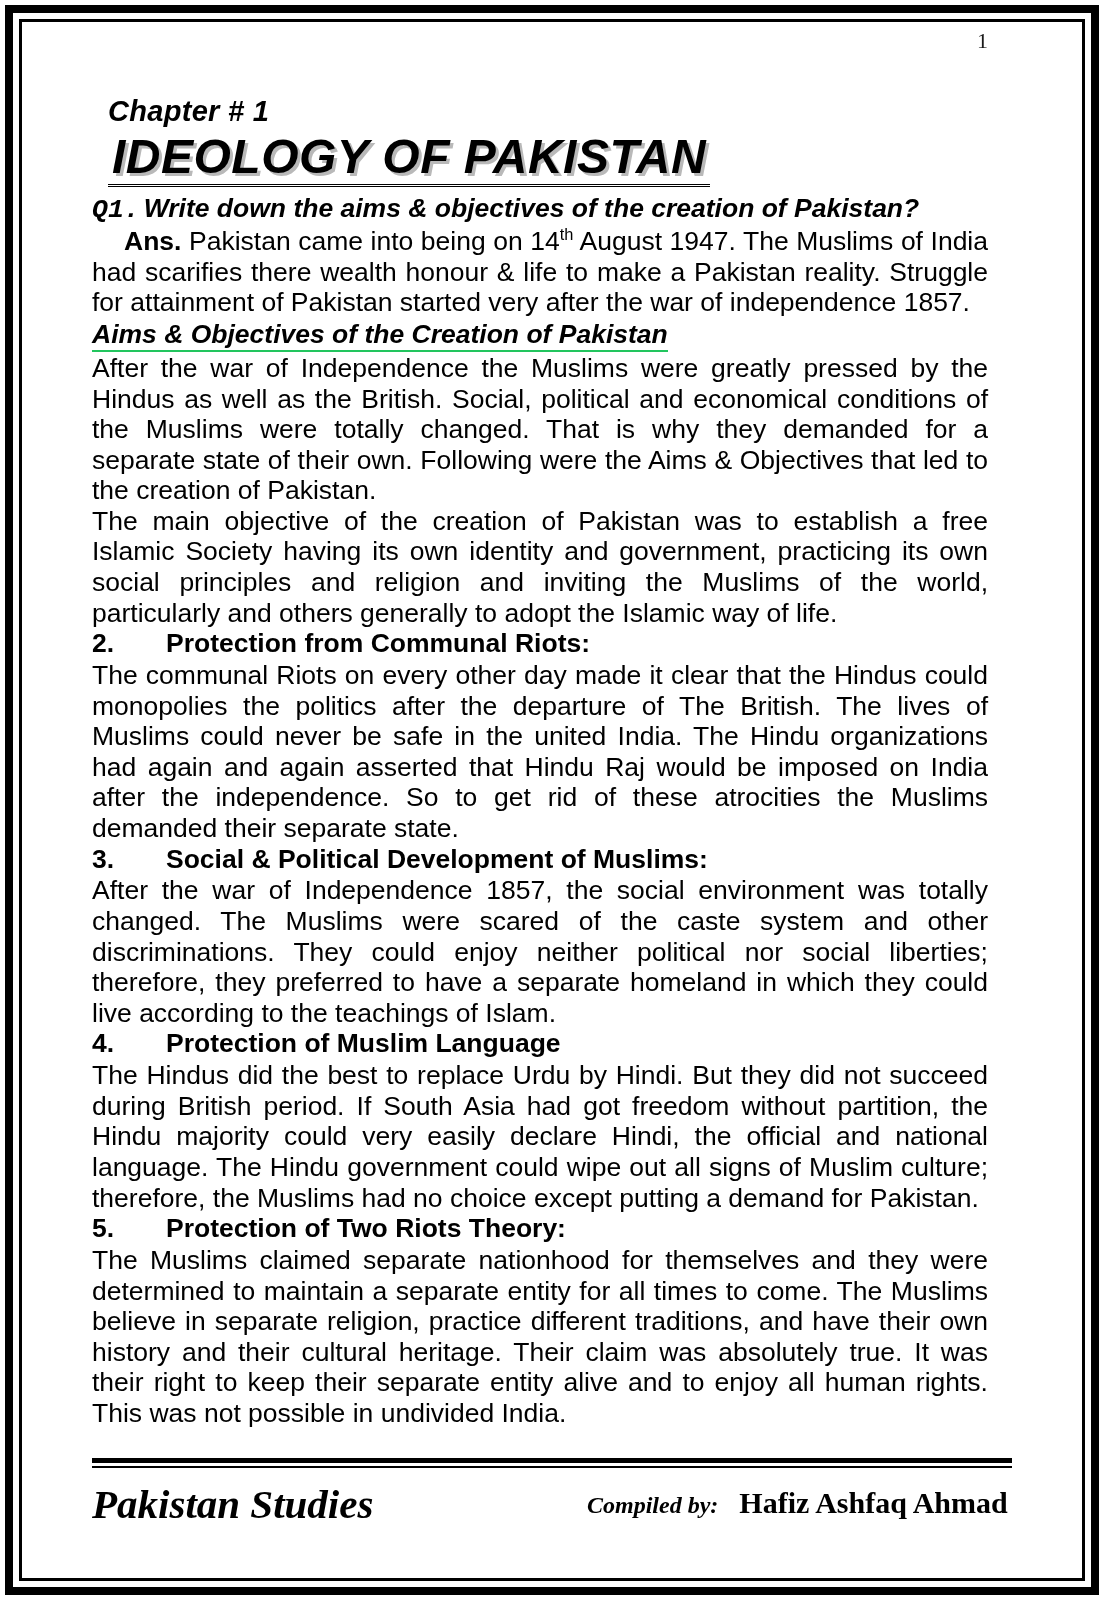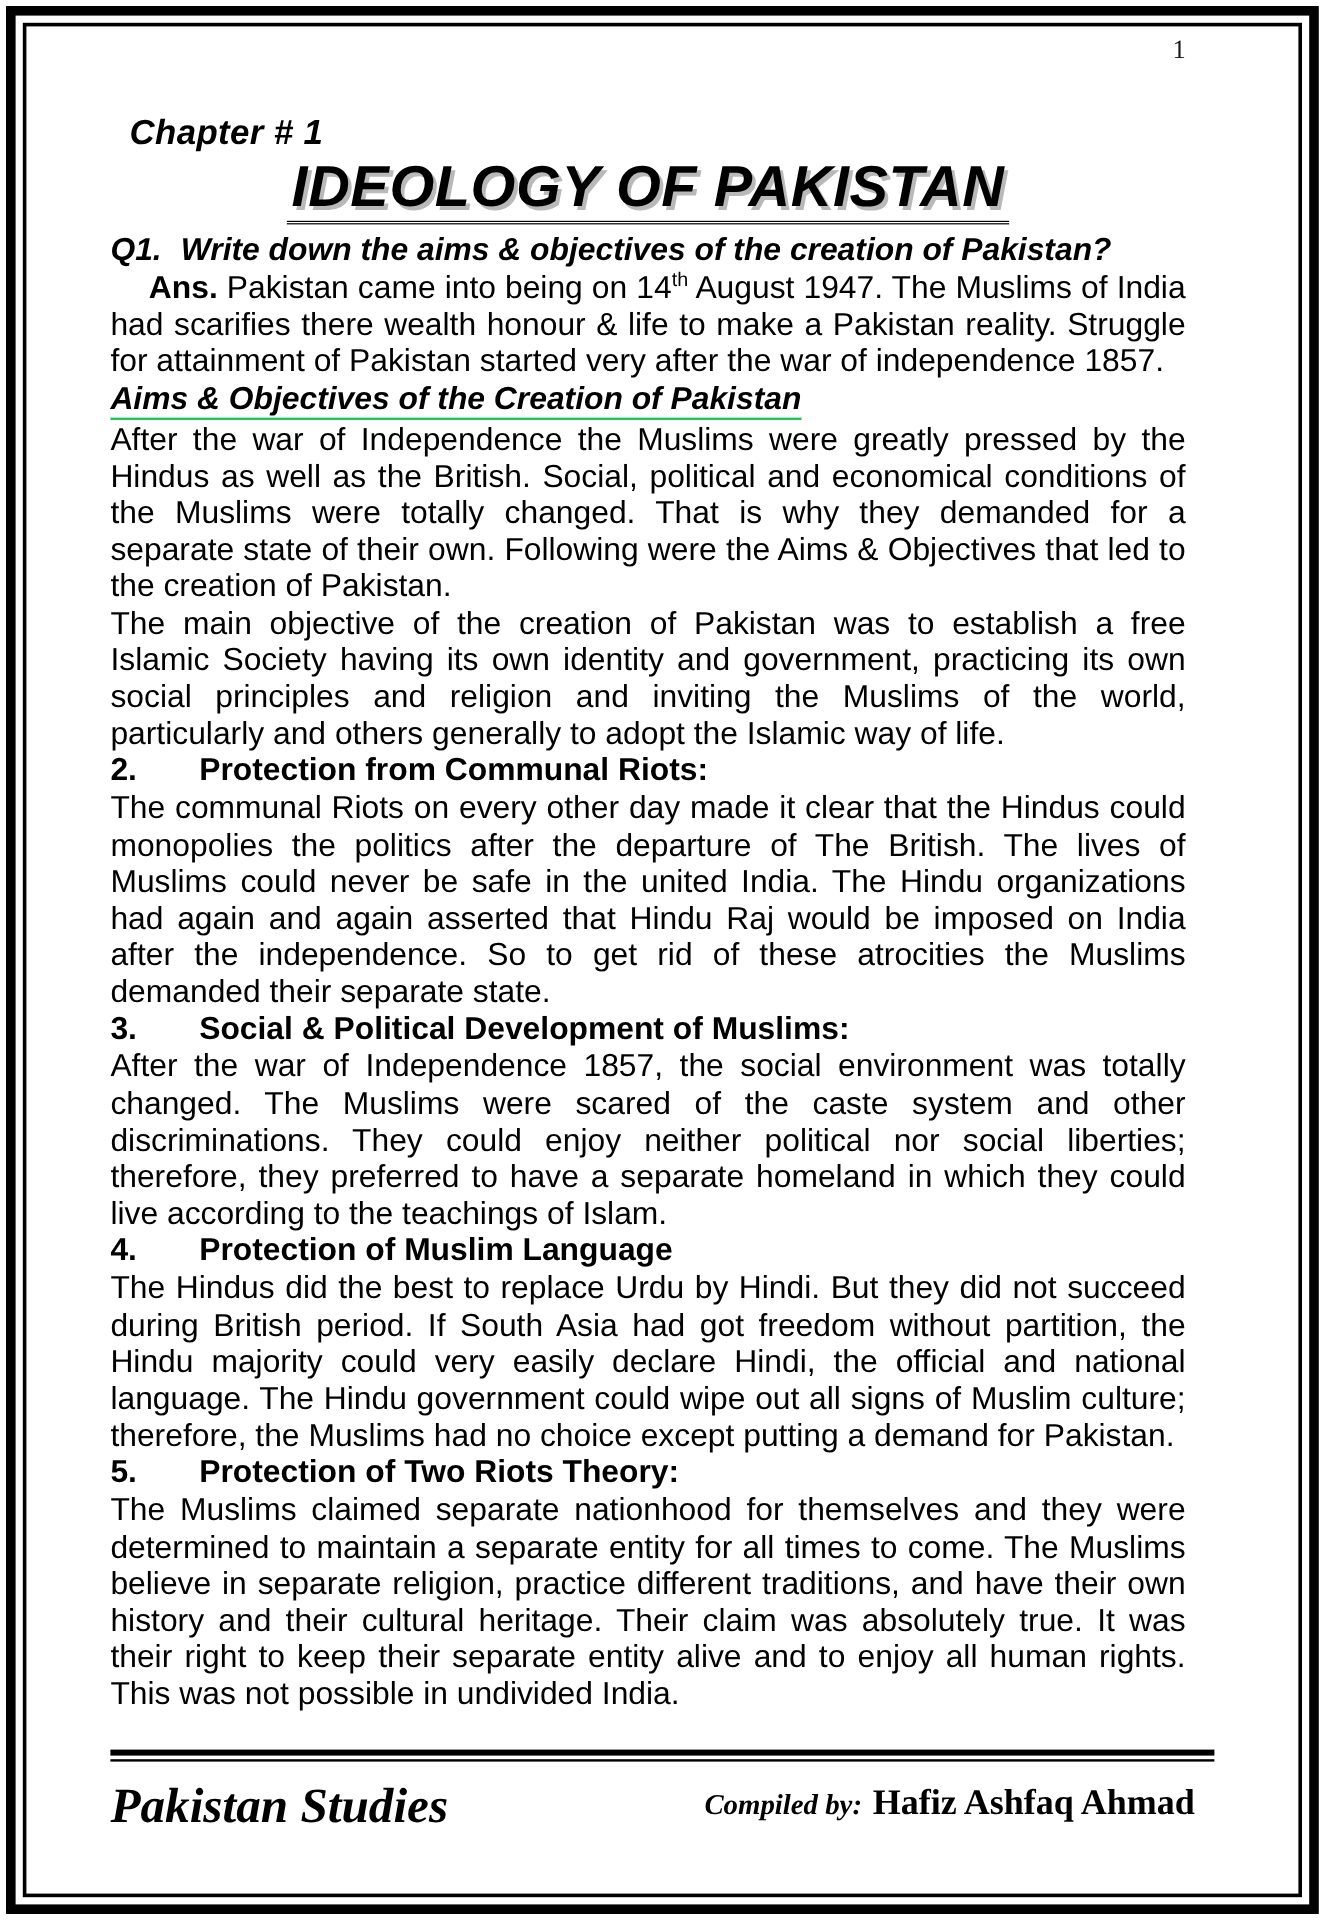--- a/index.html
+++ b/index.html
@@ -67,24 +67,24 @@
     font-family: "Liberation Sans", sans-serif;
     font-weight: bold;
     font-style: italic;
     font-size: 29px;
     letter-spacing: 0.3px;
     color: #000;
   }
 
   .doc-title-wrap {
     position: absolute;
-    left: 0;
+    left: 16px;
     top: 133px;
     width: 896px;
-    text-align: center;
+    text-align: left;
   }
   .doc-title {
     display: inline-block;
     font-family: "Liberation Sans", sans-serif;
     font-weight: bold;
     font-style: italic;
     font-size: 48px;
     line-height: 1.0;
     letter-spacing: 0.5px;
     color: #000;
@@ -106,21 +106,21 @@
   }
 
   .q-line {
     font-size: 26.5px;
     font-weight: bold;
     font-style: italic;
     line-height: 1.21;
     color: #000;
     white-space: nowrap;
   }
-  .q-label { margin-right: 16px; }
+  .q-label { margin-right: 4px; font-family: Liberation Mono, monospace; }
 
   .para {
     font-size: 26.5px;
     line-height: 1.155;
     text-align: justify;
     text-justify: inter-word;
     color: #000;
     hyphens: none;
   }
   .para b { font-weight: bold; margin-left: 32px; }
@@ -191,21 +191,21 @@
     color: #000;
   }
   .footer-right .cb {
     font-style: italic;
     font-weight: bold;
     font-size: 24px;
   }
   .footer-right .nm {
     font-weight: bold;
     font-size: 30px;
-    margin-left: 9px;
+    margin-left: 21px;
   }
 </style>
 </head>
 <body>
 
 <div class="page">
 
   <div class="border-outer"></div>
   <div class="border-inner"></div>
 

